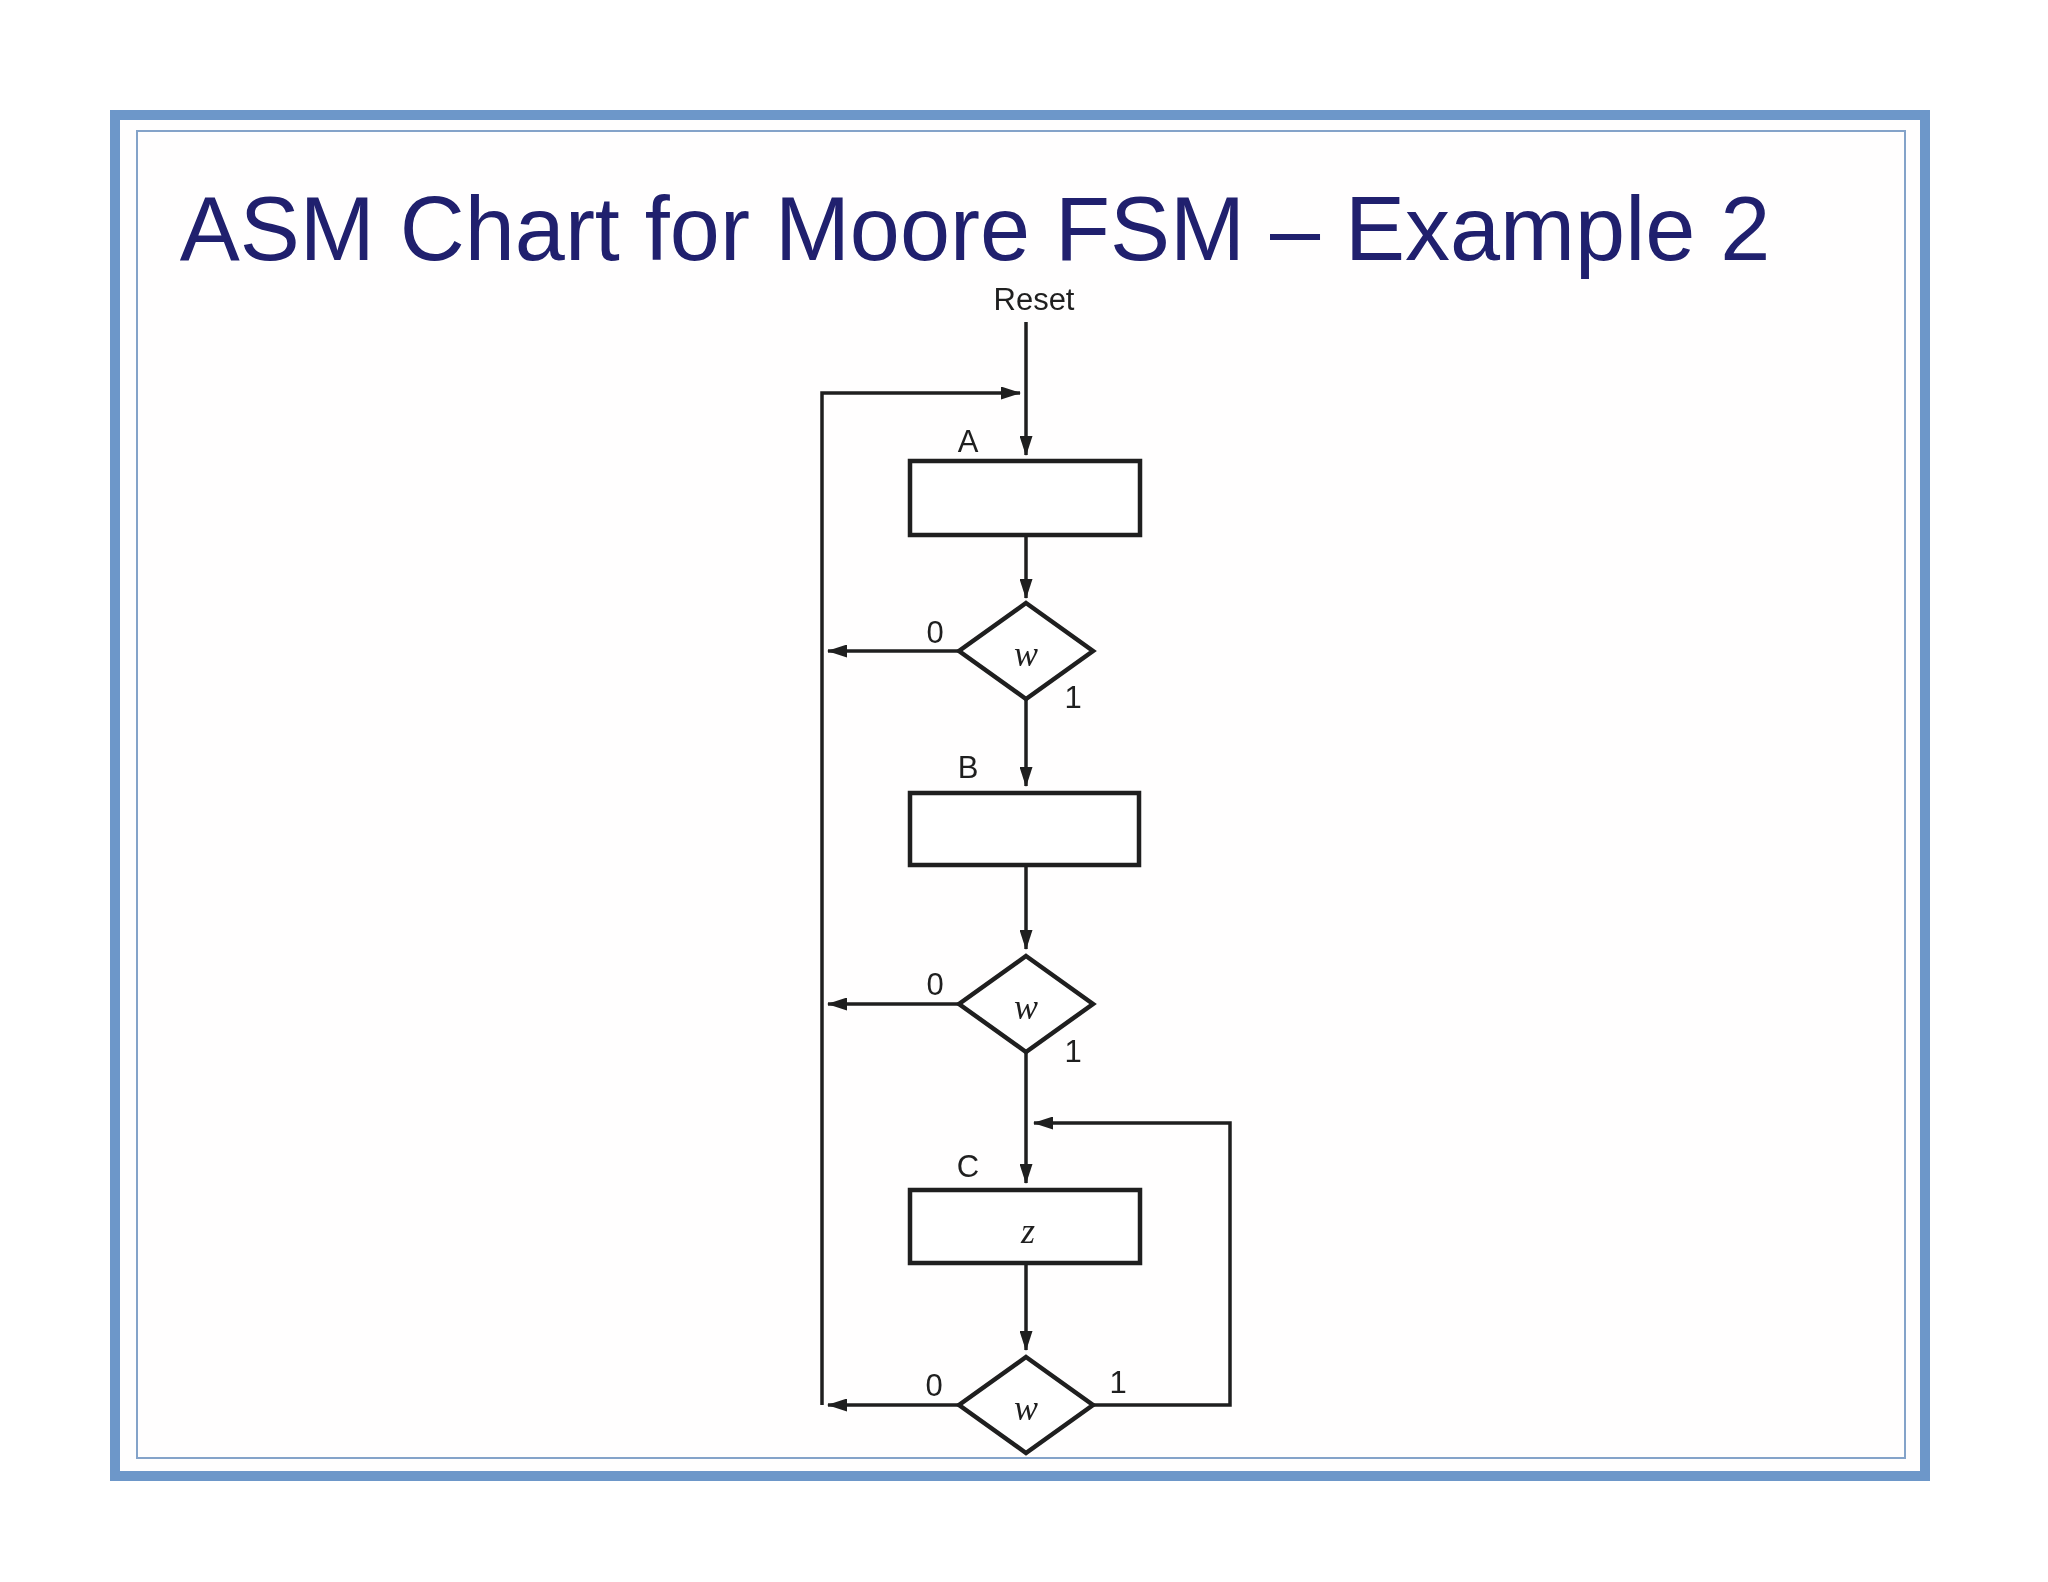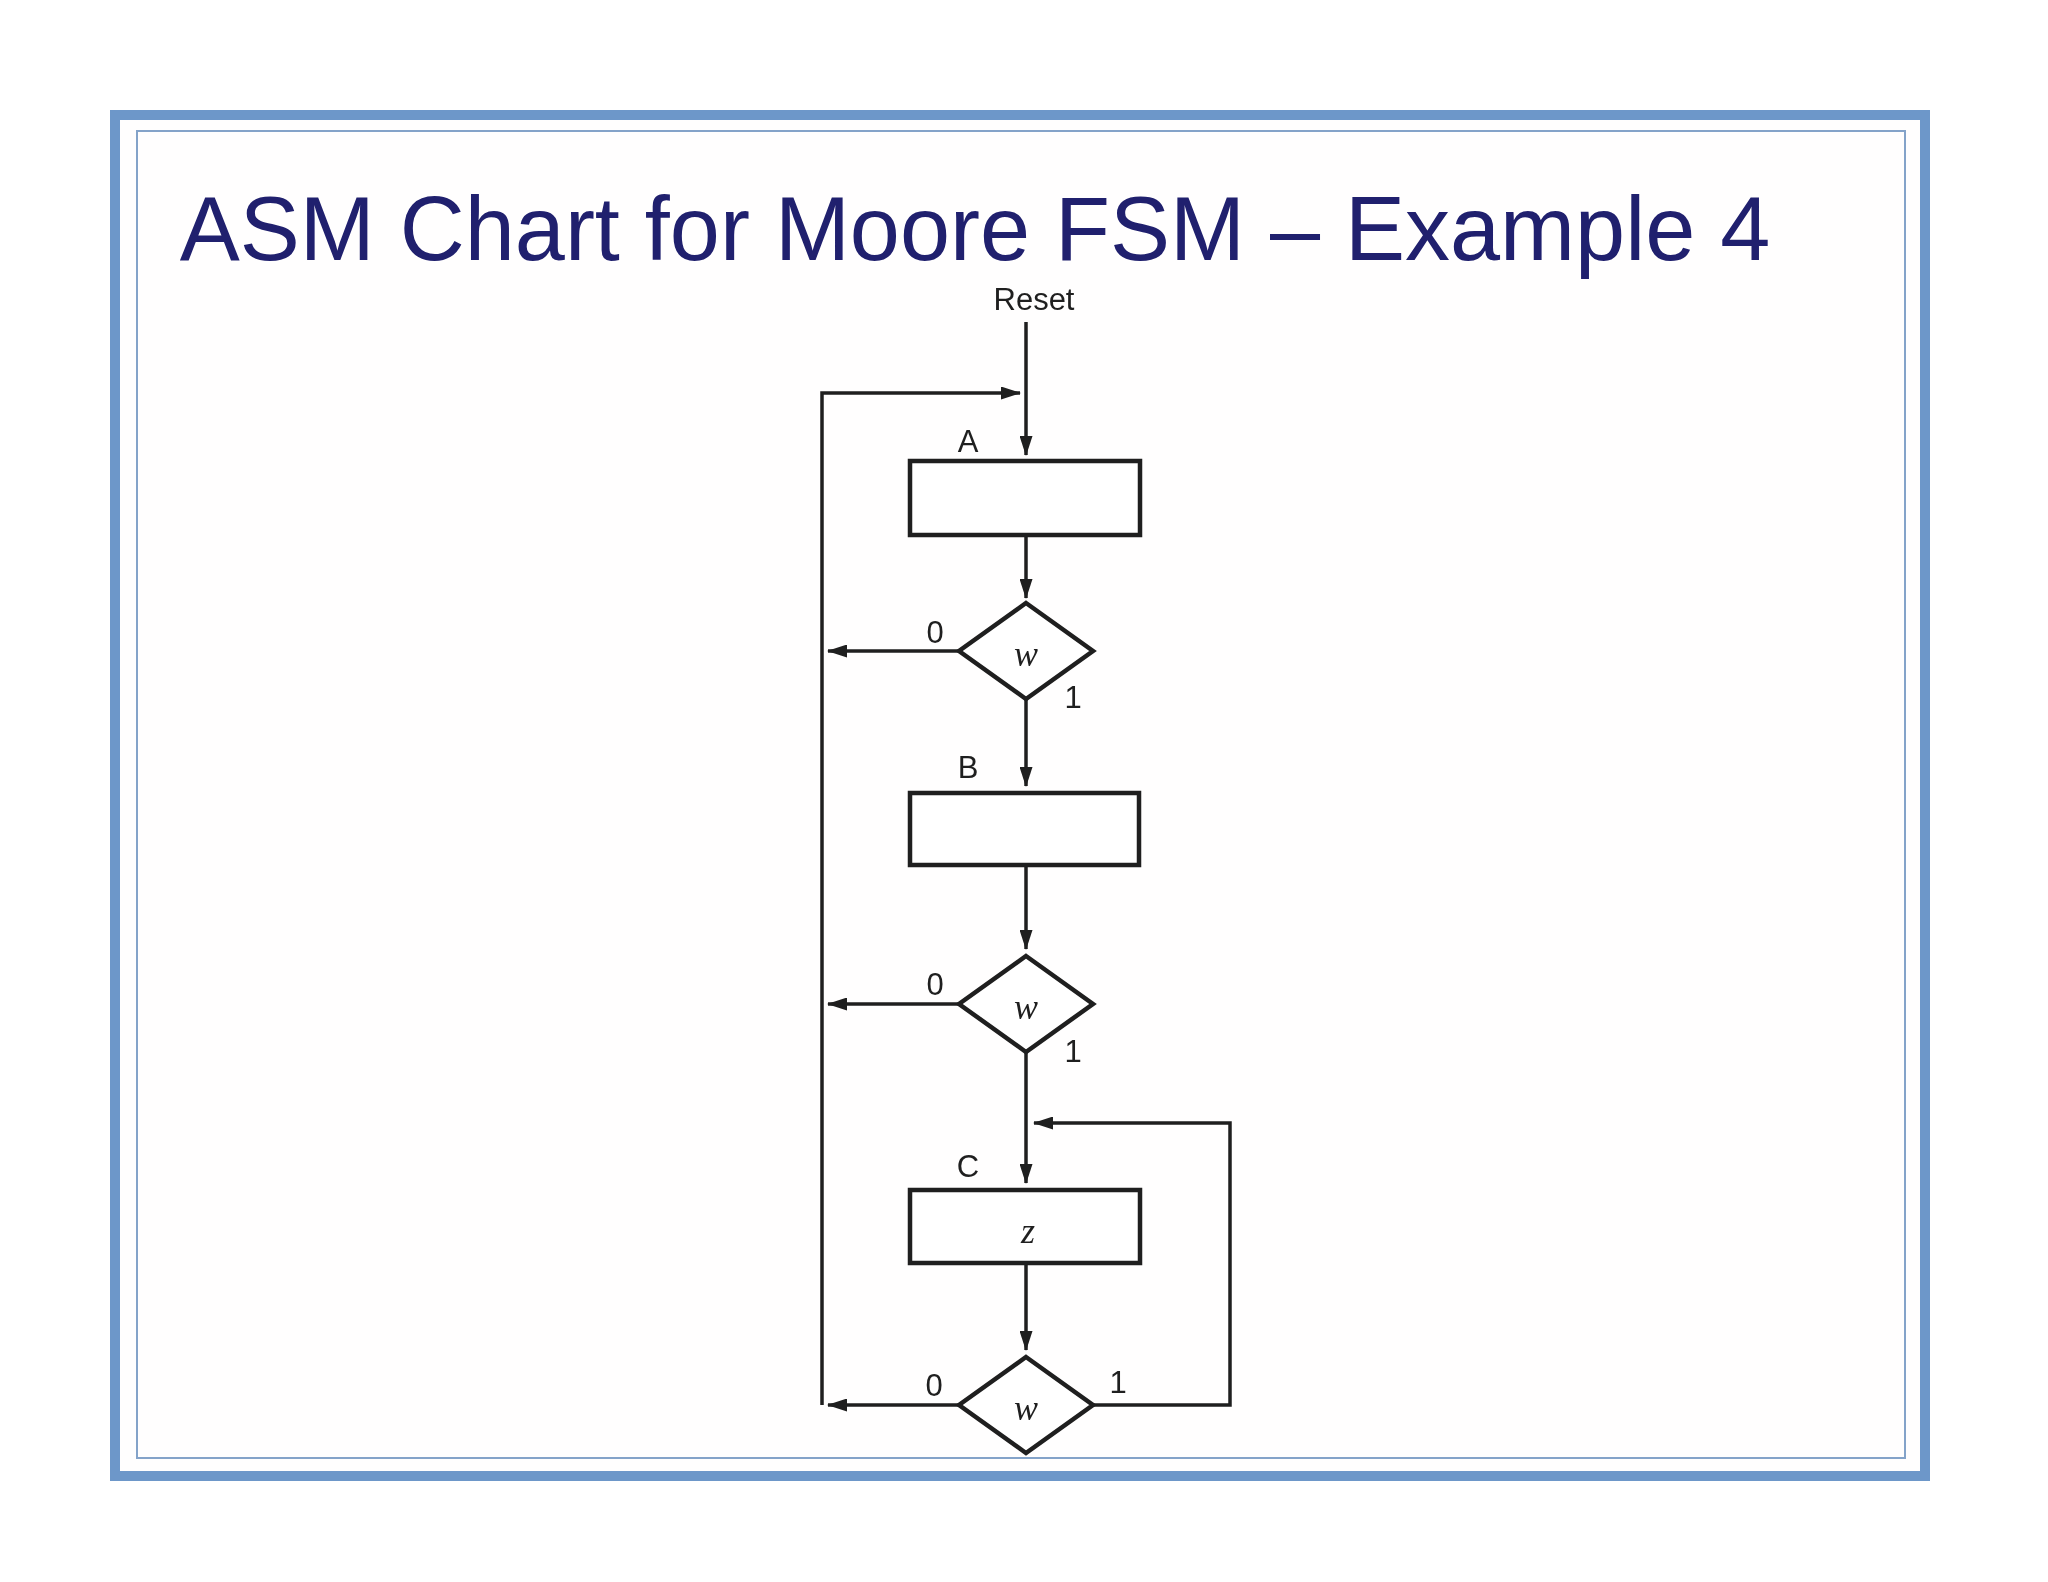--- a/index.html
+++ b/index.html
@@ -70,21 +70,21 @@
     font-style: italic;
     font-size: 36px;
   }
 </style>
 </head>
 <body>
 
 <div class="slide" style="border-color: rgb(109, 151, 201);"></div>
 <div class="inner-frame" style="border-color: rgb(132, 163, 201);"></div>
 
-<div class="page-title" style="color: rgb(32, 32, 110);">ASM Chart for Moore FSM – Example 4</div>
+<div class="page-title" style="color: rgb(32, 32, 110);">ASM Chart for Moore FSM – Example 2</div>
 
 <svg class="flowchart" width="2048" height="1582" viewBox="0 0 2048 1582">
   <defs>
     <marker id="arrow" viewBox="0 0 20 13" refX="19" refY="6.5" markerWidth="20" markerHeight="13" markerUnits="userSpaceOnUse" orient="auto">
       <path d="M0,0 L20,6.5 L0,13 Z" style="fill: rgb(31, 31, 31);"></path>
     </marker>
   </defs>
 
   <g style="stroke: rgb(31, 31, 31);">
     <path class="connector" d="M1026,322 L1026,455" marker-end="url(#arrow)"></path>

